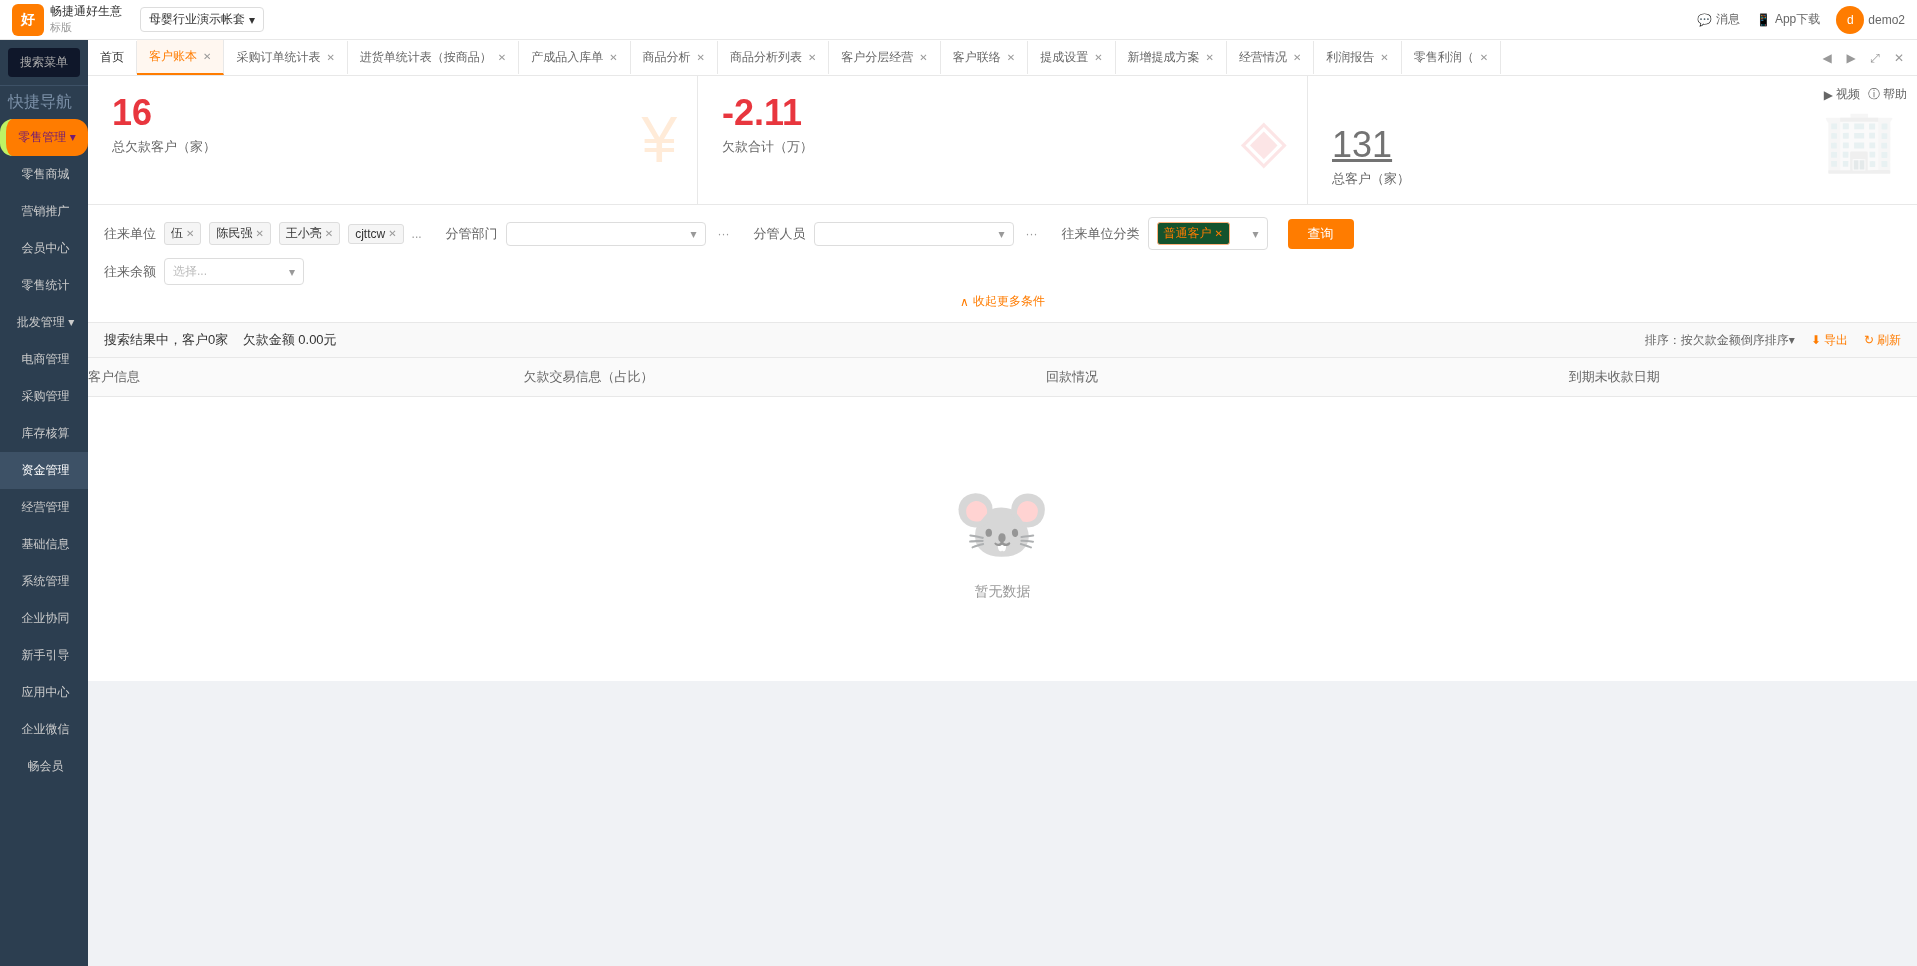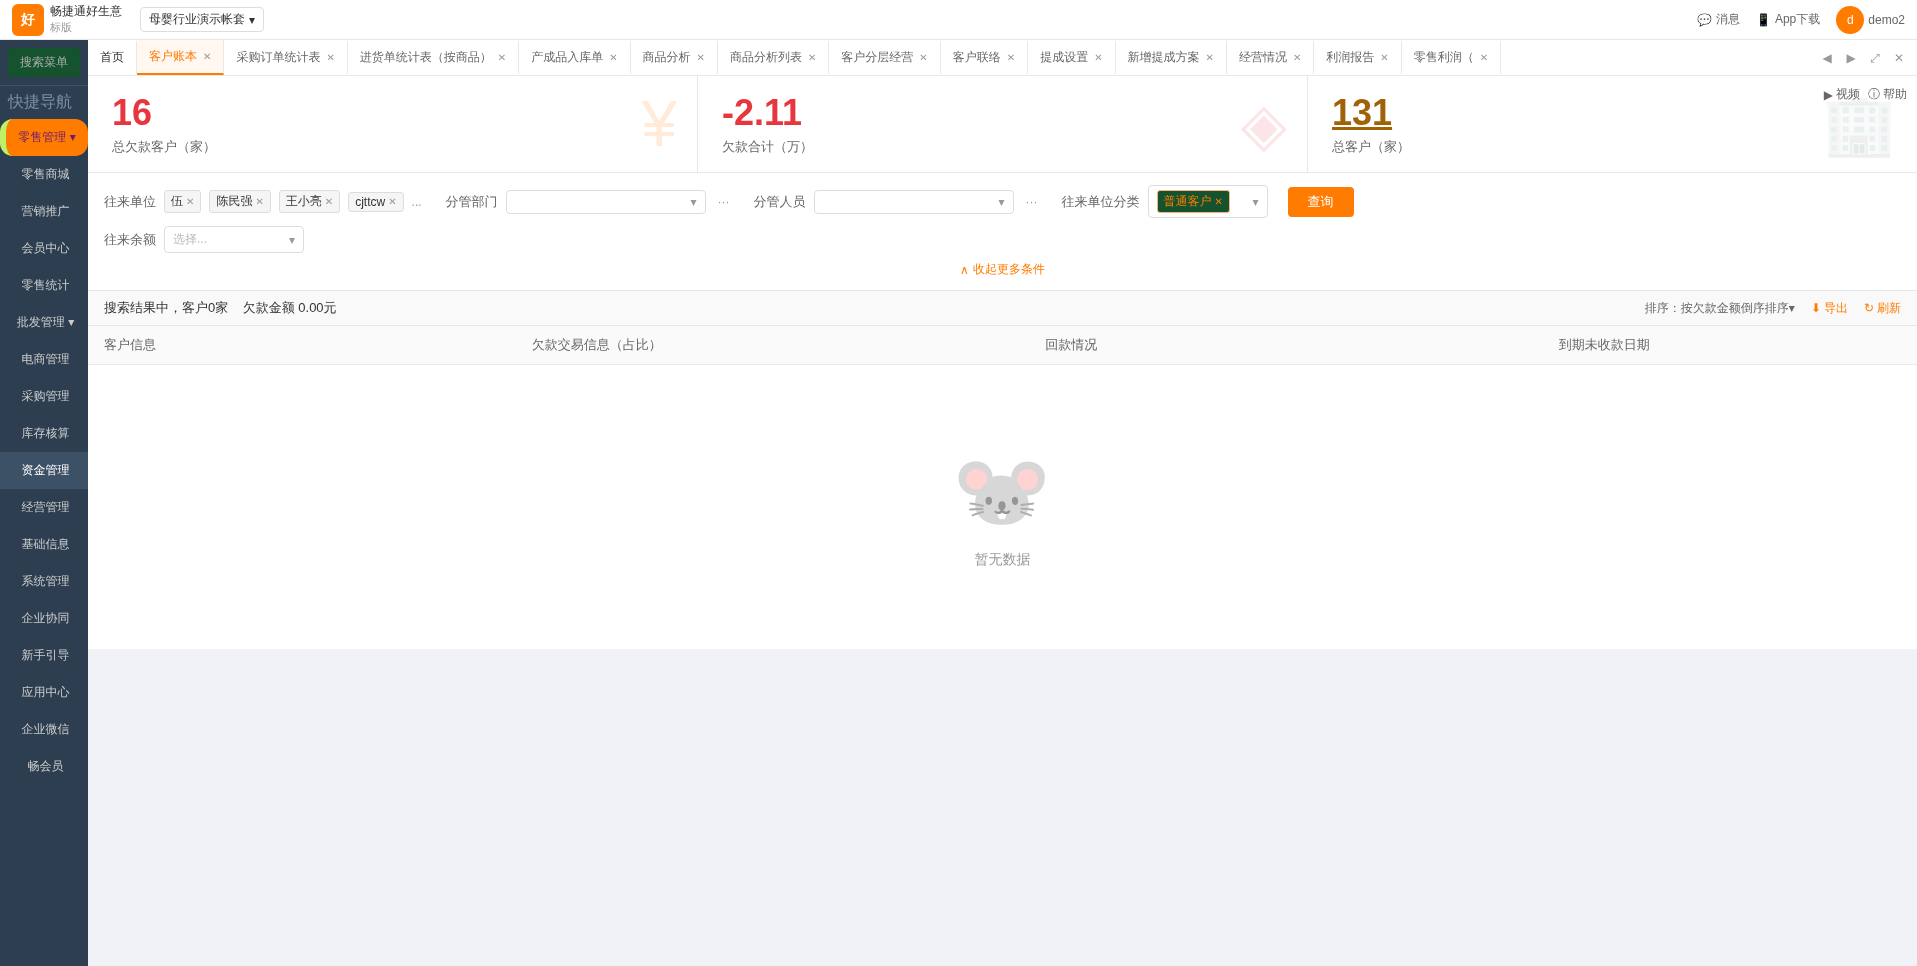--- a/index.html
+++ b/index.html
@@ -16,21 +16,21 @@
     .top-bar-right { display: flex; align-items: center; gap: 16px; }
     .top-bar-btn { display: flex; align-items: center; gap: 4px; font-size: 12px; color: #666; cursor: pointer; }
     .avatar { width: 28px; height: 28px; border-radius: 50%; background: #ff7c00; display: flex; align-items: center; justify-content: center; color: white; font-size: 12px; }
 
     
     .main-layout { display: flex; flex: 1; overflow: hidden; }
 
     
     .sidebar { width: 88px; background: #2c3e50; display: flex; flex-direction: column; flex-shrink: 0; overflow-y: auto; }
     .sidebar-search { padding: 8px; border-bottom: 1px solid #3d5166; }
-    .sidebar-search-btn { width: 100%; background: #14532d; border: none; border-radius: 4px; color: #aaa; padding: 6px 4px; font-size: 12px; cursor: pointer; text-align: center; font-family: Liberation Serif, serif; }
+    .sidebar-search-btn { width: 100%; background: #0f172a; border: none; border-radius: 4px; color: #aaa; padding: 6px 4px; font-size: 12px; cursor: pointer; text-align: center; font-family: Liberation Serif, serif; }
     .sidebar-nav-label { padding: 6px 8px; color: #7a8fa6; font-size: 16px; }
     .sidebar-item { padding: 10px 4px; text-align: center; color: #ccc; font-size: 12px; cursor: pointer; border-left: 3px solid transparent; }
 
     
     .content-area { flex: 1; display: flex; flex-direction: column; overflow: hidden; }
 
     
     .tabs-bar { background: #fff; border-bottom: 1px solid #e8e8e8; display: flex; align-items: center; flex-shrink: 0; overflow: hidden; }
     .tab-item { display: flex; align-items: center; gap: 4px; padding: 8px 12px; font-size: 12px; color: #666; cursor: pointer; border-right: 1px solid #e8e8e8; white-space: nowrap; flex-shrink: 0; }
     .tab-item.home { color: #333; }
@@ -41,21 +41,21 @@
 
     
     .page-content { flex: 1; overflow-y: auto; background: #f0f2f5; }
 
     
     .stats-row { display: flex; background: #fff; border-bottom: 1px solid #e8e8e8; }
     .stat-card { flex: 1; padding: 16px 24px; display: flex; flex-direction: column; align-items: flex-start; border-right: 1px solid #e8e8e8; position: relative; }
     .stat-card:last-child { border-right: none; }
     .stat-value { font-size: 36px; font-weight: bold; }
     .stat-value.red { color: #e8363e; text-align: center; }
-    .stat-value.black { color: #a16207; font-weight: 700; text-decoration: underline; }
+    .stat-value.black { color: #737373; font-weight: 400; text-decoration: underline; margin-top: 32px; }
     .stat-label { font-size: 13px; color: #666; margin-top: 4px; }
     .stat-icon { position: absolute; right: 20px; top: 50%; transform: translateY(-50%); opacity: 0.15; }
     .stat-icon-yuan { font-size: 64px; color: #ff7c00; }
     .stat-icon-diamond { font-size: 56px; color: #ff6b6b; }
     .stat-icon-building { font-size: 56px; color: #4fc3f7; }
     .top-right-actions { position: absolute; top: 10px; right: 10px; display: flex; gap: 8px; font-size: 12px; color: #666; }
     .top-right-actions span { cursor: pointer; display: flex; align-items: center; gap: 3px; }
 
     
     .filter-area { background: #fff; padding: 12px 16px; border-bottom: 1px solid #e8e8e8; }
@@ -72,21 +72,21 @@
 
     
     .result-bar { display: flex; align-items: center; justify-content: space-between; padding: 8px 16px; background: #f9f9f9; border-bottom: 1px solid #e8e8e8; }
     .result-info { font-size: 13px; color: #333; }
     .result-actions { display: flex; align-items: center; gap: 16px; font-size: 12px; color: #666; }
     .sort-select { display: flex; align-items: center; cursor: pointer; }
     .action-btn { display: flex; align-items: center; gap: 3px; cursor: pointer; color: #ff7c00; }
 
     
     .data-table { width: 100%; background: #fff; }
-    .table-header { display: flex; padding: 10px 16px; border-bottom: 1px solid #e8e8e8; background: #fafafa; }
+    .table-header { display: flex; padding: 10px 0; border-bottom: 1px solid #e8e8e8; background: #fafafa; }
     .th { font-size: 13px; color: #666; }
     .th-customer { flex: 2.5; }
     .th-debt { flex: 3; }
     .th-repay { flex: 3; }
     .th-due { flex: 2; }
 
     
     .empty-state { display: flex; flex-direction: column; align-items: center; justify-content: center; padding: 80px 20px; }
     .empty-icon { font-size: 80px; margin-bottom: 12px; opacity: 0.5; }
     .empty-text { font-size: 14px; color: #999; }

